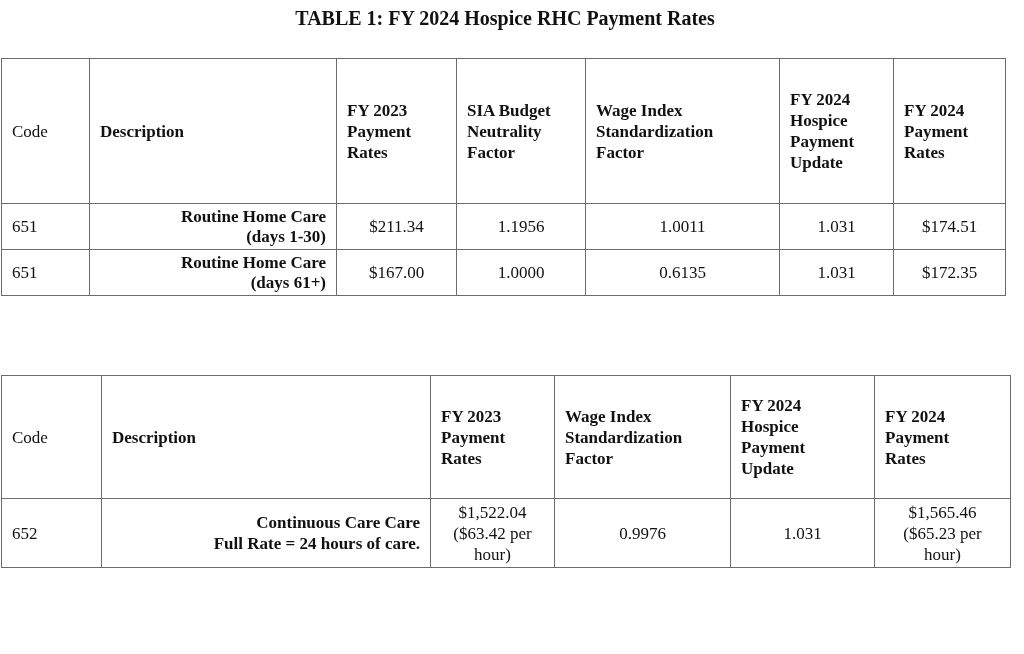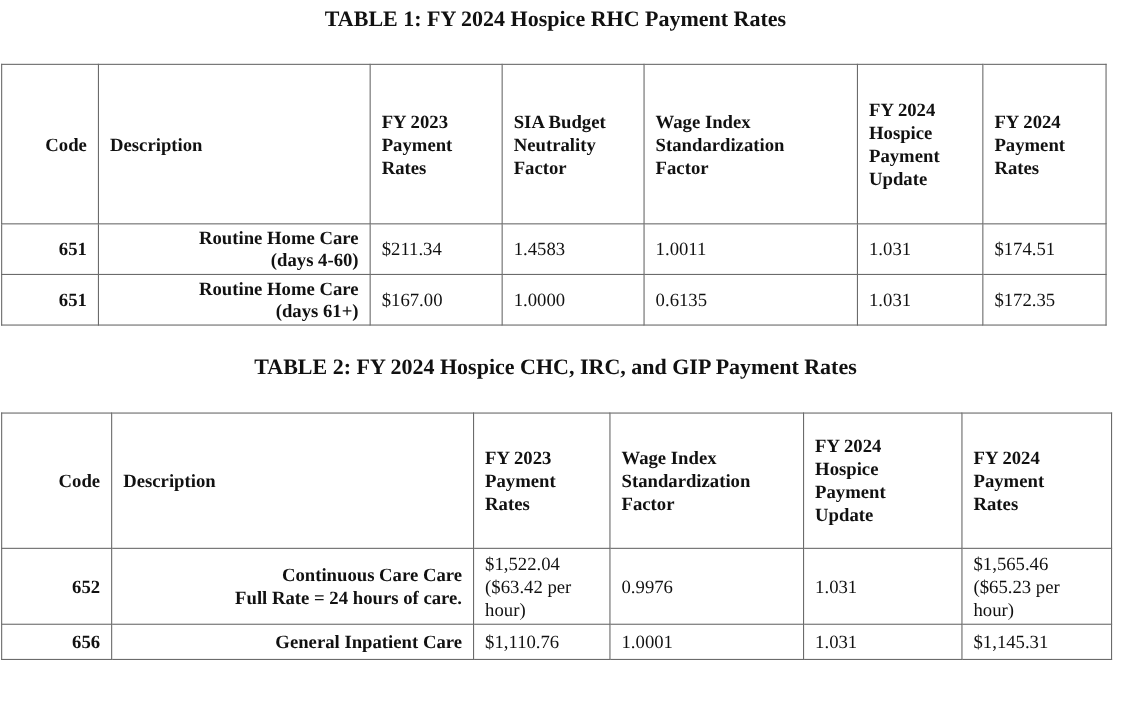--- a/index.html
+++ b/index.html
@@ -31,23 +31,23 @@
       font-size: 17px;
       line-height: 21px;
     }
     td, th {
       border: 1.5px solid #6b6b6b;
       padding: 0 10px;
       vertical-align: middle;
       overflow: hidden;
     }
     th { font-weight: bold; text-align: left; }
-    th.code, td.code { text-align: right; font-weight: bold; }
+    th.code, td.code { text-align: left; font-weight: normal; }
     td.desc { font-weight: bold; text-align: right; }
-    td.num { font-weight: normal; }
+    td.num { text-align: center; font-weight: normal; }
     td.multiline { line-height: 21px; margin-left: 44px; }
     #table1 { left: 1px; top: 58px; width: 1003px; }
     #table1 thead tr { height: 145px; }
     #table1 tbody tr { height: 46px; }
     #table1 td.desc { line-height: 20px; padding-top: 0; }
     #table2 { left: 1px; top: 375px; width: 1008px; }
     #table2 thead tr { height: 123px; }
     #table2 tbody tr.tall { height: 69px; }
     #table2 tbody tr.short { height: 32px; }
     .cell-line { display: block; }
@@ -99,44 +99,43 @@
           <span class="cell-line">Payment</span>
           <span class="cell-line">Rates</span>
         </th>
       </tr>
     </thead>
     <tbody>
       <tr>
         <td class="code">651</td>
         <td class="desc">
           <span class="cell-line">Routine Home Care</span>
-          <span class="cell-line">(days 4-60)</span>
+          <span class="cell-line">(days 1-30)</span>
         </td>
         <td class="num">$211.34</td>
-        <td class="num">1.4583</td>
+        <td class="num">1.1956</td>
         <td class="num">1.0011</td>
         <td class="num">1.031</td>
         <td class="num">$174.51</td>
       </tr>
       <tr>
         <td class="code">651</td>
         <td class="desc">
           <span class="cell-line">Routine Home Care</span>
           <span class="cell-line">(days 61+)</span>
         </td>
         <td class="num">$167.00</td>
         <td class="num">1.0000</td>
         <td class="num">0.6135</td>
         <td class="num">1.031</td>
         <td class="num">$172.35</td>
       </tr>
     </tbody>
   </table>
 
-  <div id="t2-title" class="title">TABLE 2: FY 2024 Hospice CHC, IRC, and GIP Payment Rates</div>
 
   <table id="table2">
     <colgroup>
       <col style="width:100px">
       <col style="width:329px">
       <col style="width:124px">
       <col style="width:176px">
       <col style="width:144px">
       <col style="width:136px">
     </colgroup>
@@ -180,24 +179,16 @@
           <span class="cell-line">hour)</span>
         </td>
         <td class="num">0.9976</td>
         <td class="num">1.031</td>
         <td class="num multiline">
           <span class="cell-line">$1,565.46</span>
           <span class="cell-line">($65.23 per</span>
           <span class="cell-line">hour)</span>
         </td>
       </tr>
-      <tr class="short">
-        <td class="code">656</td>
-        <td class="desc">General Inpatient Care</td>
-        <td class="num">$1,110.76</td>
-        <td class="num">1.0001</td>
-        <td class="num">1.031</td>
-        <td class="num">$1,145.31</td>
-      </tr>
     </tbody>
   </table>
 
 </div>
 
 </body></html>

